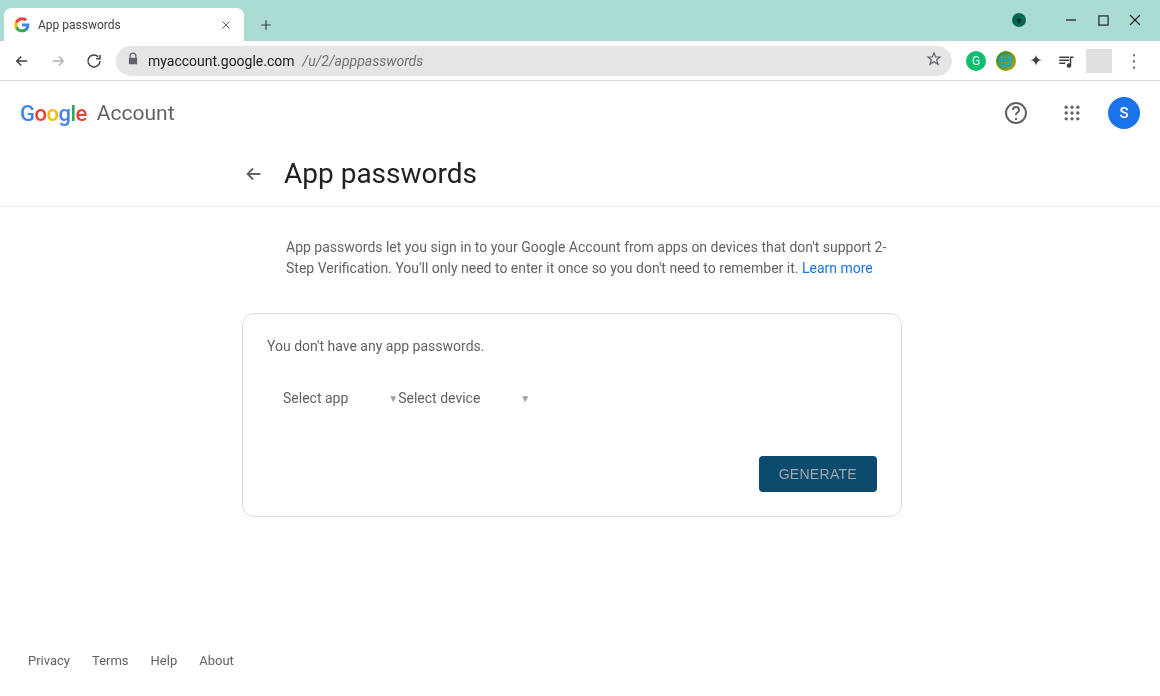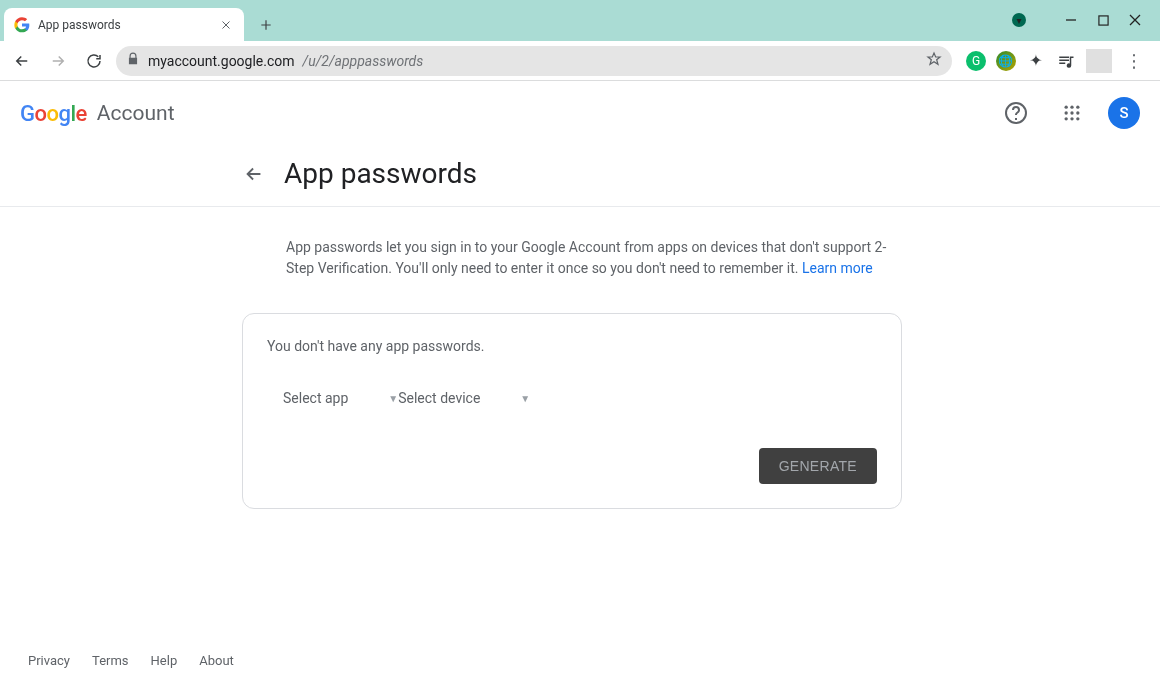--- a/index.html
+++ b/index.html
@@ -121,21 +121,21 @@
   .card p.none { color:#5f6368; font-size:14px;}
   .card p.instr { color:#202124; font-size:14px; font-weight:500; margin-top:42px;}
   .selects { display:flex; margin-top:30px; padding-left:16px;}
   .select {
     display:flex;align-items:center;gap:40px;
     color:#5f6368; font-size:14px; cursor:pointer;
     padding: 6px 0;
   }
   .select .caret { color:#9aa0a6; font-size:10px;}
   .gen-row { display:flex; justify-content:flex-end; margin-top:36px;}
-  .gen-btn { background:#404040; color:#a2a6ab; border:none; padding:10px 20px; border-radius:4px; font-size:14px; font-weight:500; letter-spacing:0.3px; cursor:default;}
+  .gen-btn { background:#0c4a6e; color:#a2a6ab; border:none; padding:10px 20px; border-radius:4px; font-size:14px; font-weight:500; letter-spacing:0.3px; cursor:default;margin-top:8px;}
   .footer {
     position:absolute; bottom:28px; left:28px;
     display:flex; gap:22px; font-size:13px; color:#5f6368;
   }
   .footer a { color:#5f6368; text-decoration:none; cursor:pointer;}
   
   .viewport::-webkit-scrollbar{width:16px;background:#f1f1f1;}
   .viewport::-webkit-scrollbar-thumb{background:#c1c1c1;}
 </style>
 </head>

